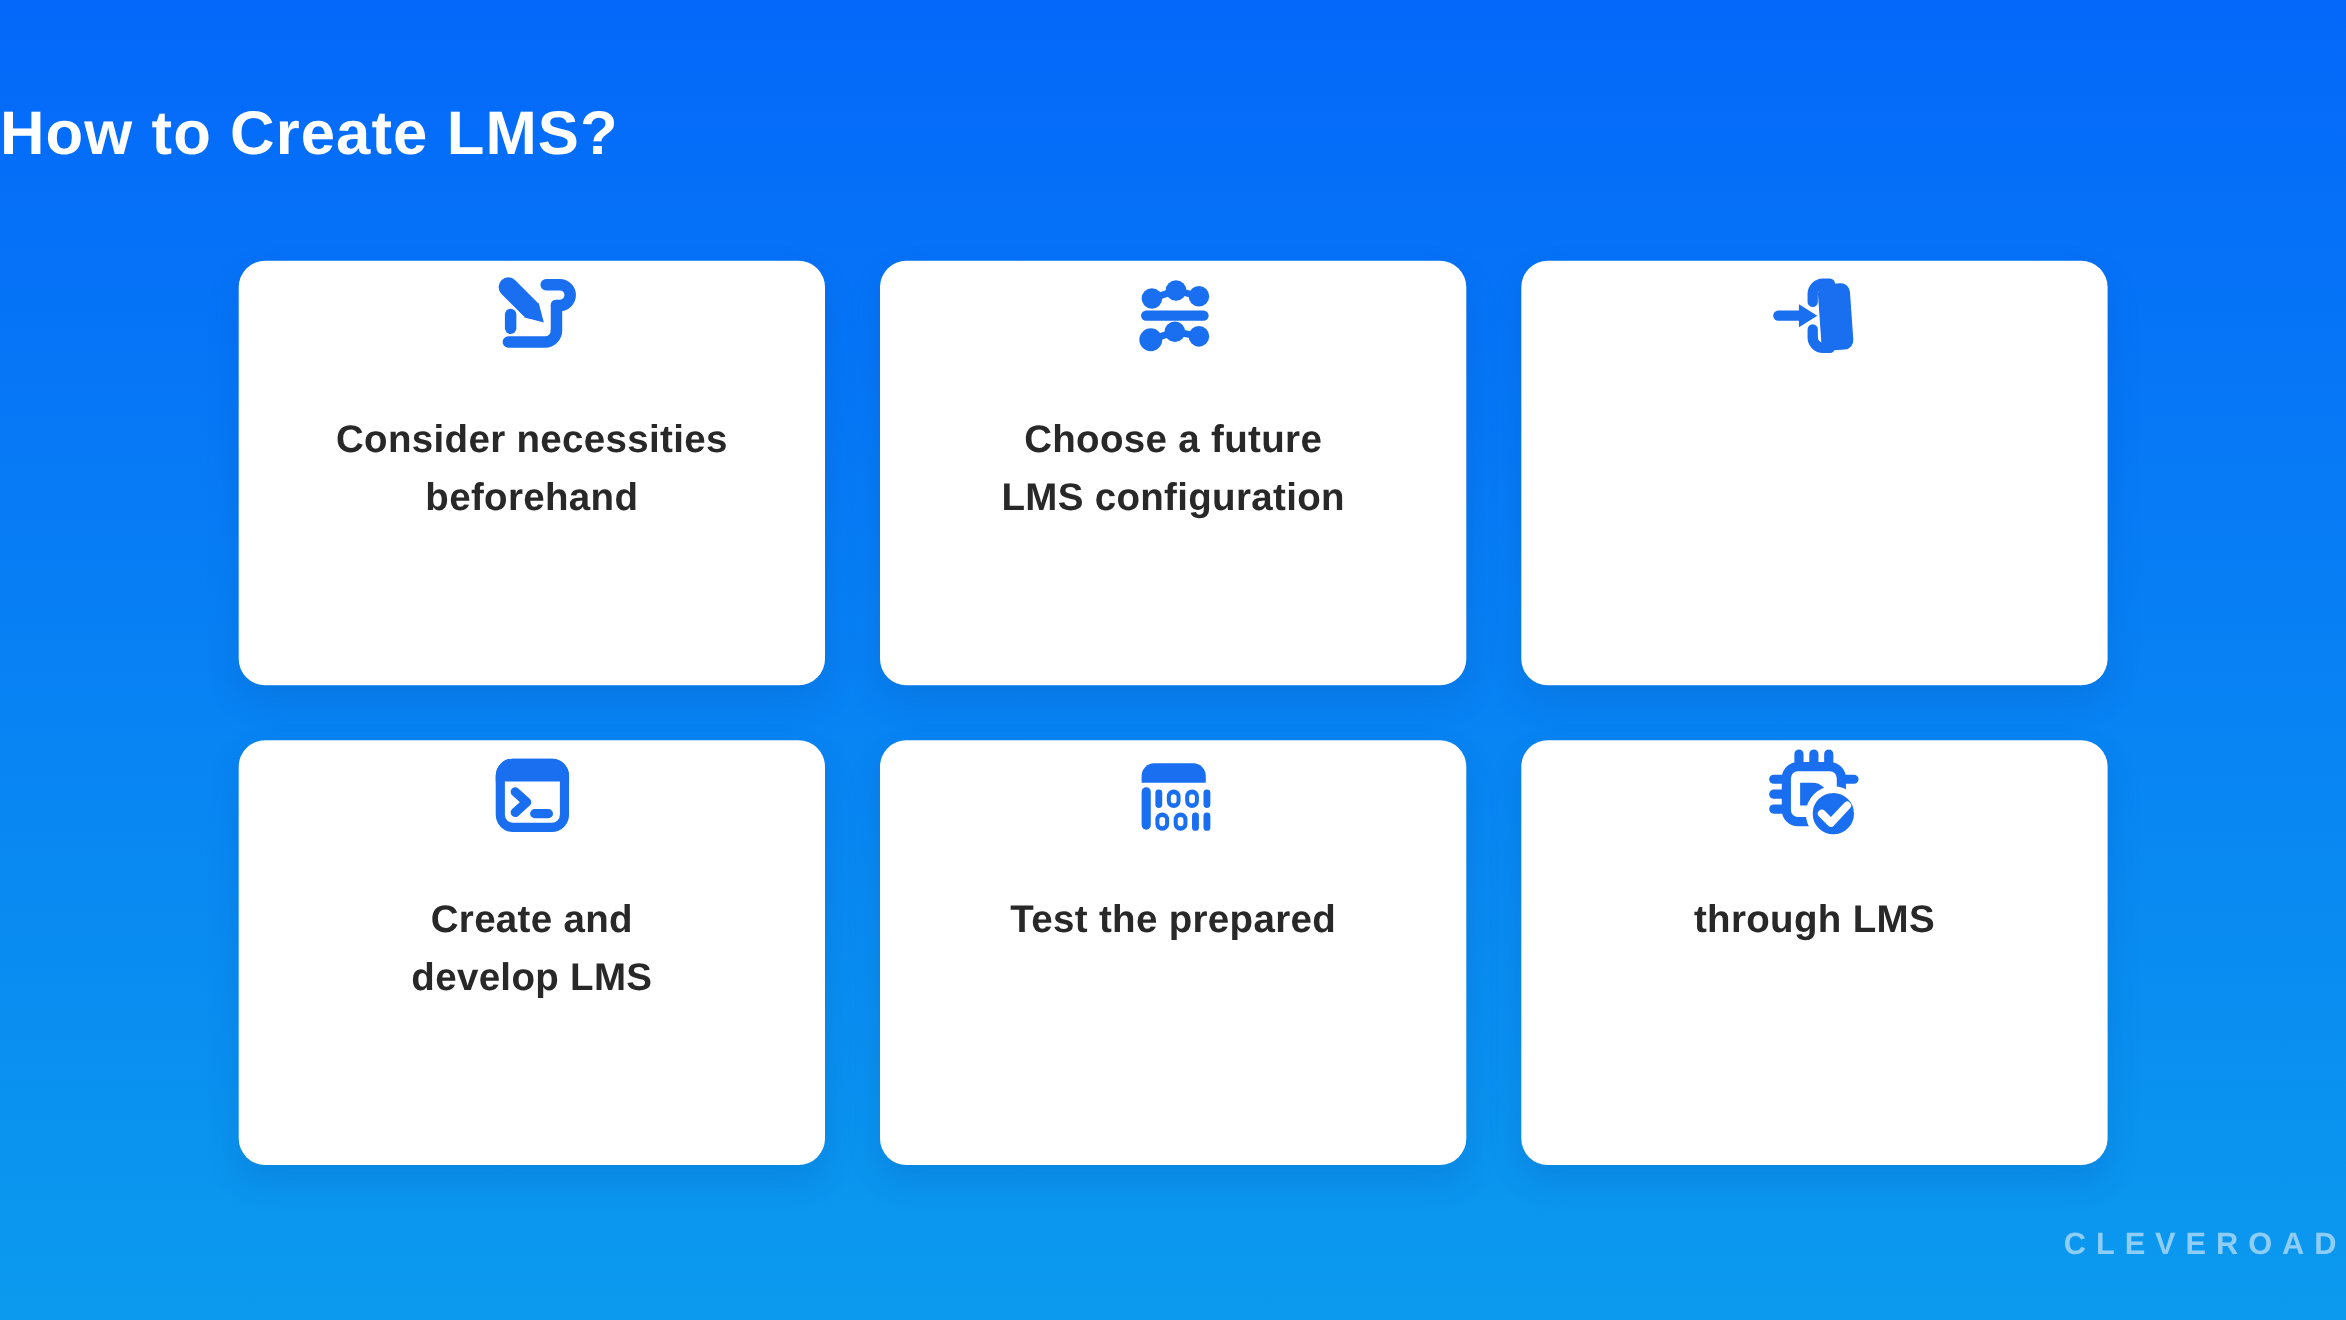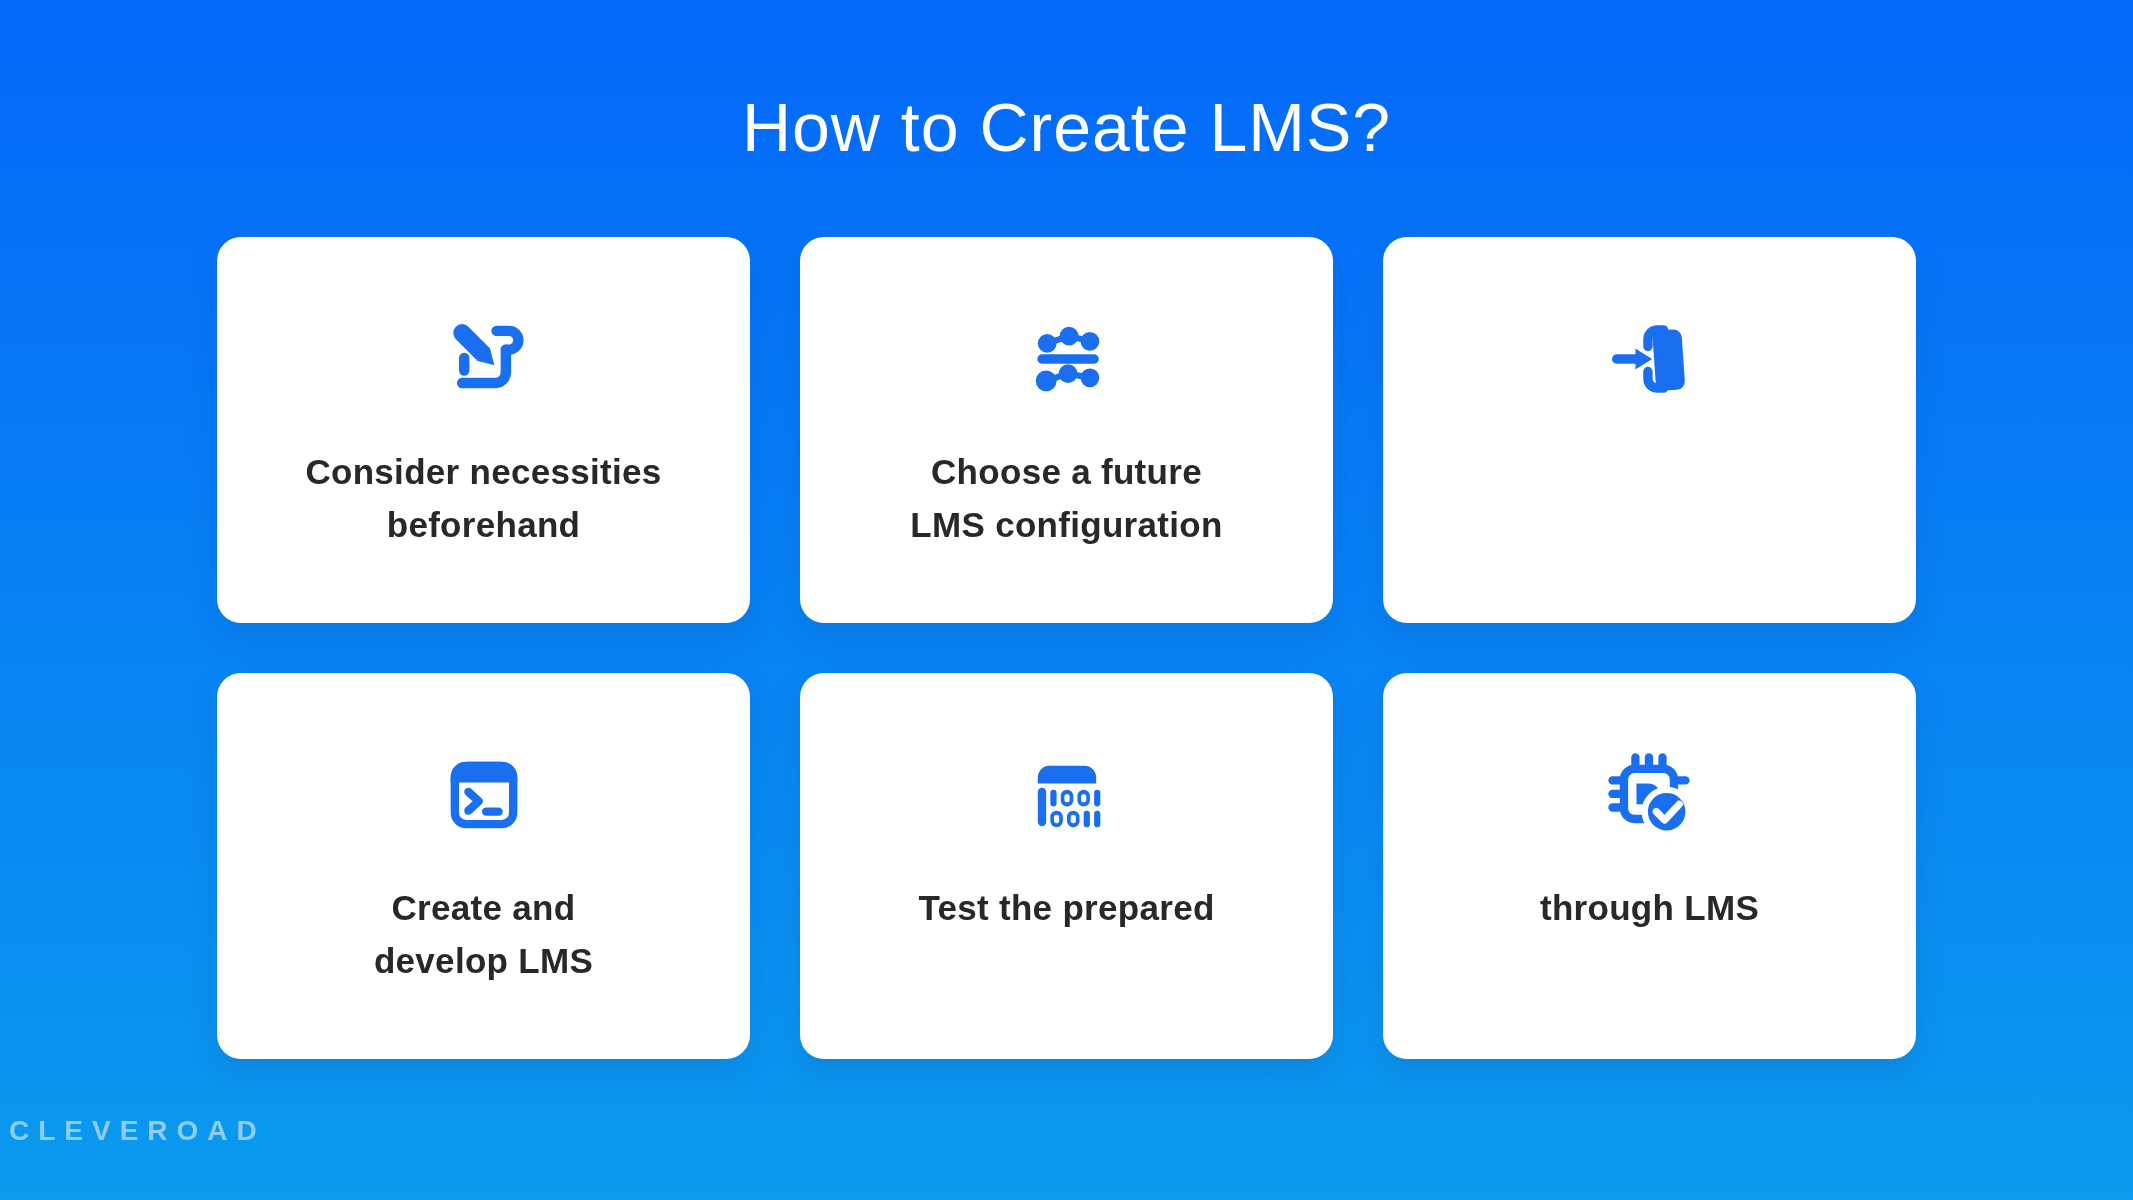--- a/index.html
+++ b/index.html
@@ -13,24 +13,24 @@
     height: 1200px;
     overflow: hidden;
     background: linear-gradient(180deg, var(--background-top, #0468fa) 0%, var(--background-bottom, #0b9aee) 100%);
   }
   .page-title {
     position: absolute;
     top: 88px;
     left: 0;
     width: 100%;
     margin: 0;
-    text-align: center;
+    text-align: left;
     color: var(--title-text, #ffffff);
-    font-size: 68px;
-    font-weight: 400;
+    font-size: 56px;
+    font-weight: 700;
     letter-spacing: 1px;
   }
   .grid {
     position: absolute;
     top: 237px;
     left: 217px;
     width: 1699px;
     display: grid;
     grid-template-columns: repeat(3, 533px);
     grid-template-rows: repeat(2, 386px);
@@ -38,21 +38,20 @@
     row-gap: 50px;
   }
   .card {
     background: var(--card-background, #ffffff);
     border-radius: 24px;
     box-shadow: 0 14px 30px rgba(2, 60, 140, 0.16);
     display: flex;
     flex-direction: column;
     align-items: center;
     box-sizing: border-box;
-    padding-top: 72px;
   }
   .icon {
     width: 100px;
     height: 100px;
     color: var(--icon-blue, #1a6ff0);
     display: flex;
     align-items: center;
     justify-content: center;
   }
   .icon svg { width: 100px; height: 100px; display: block; }
@@ -64,21 +63,21 @@
     font-weight: 700;
     letter-spacing: 0.3px;
     line-height: 53px;
   }
   .card-title .line { display: block; }
   .brand {
     position: absolute;
     top: 1115px;
     left: 0;
     width: 100%;
-    text-align: left;
+    text-align: right;
     color: var(--brand-text, #8ecdf5);
     font-size: 28px;
     font-weight: 700;
     letter-spacing: 9px;
     text-indent: 9px;
   }
 </style>
 </head>
 <body>
 

